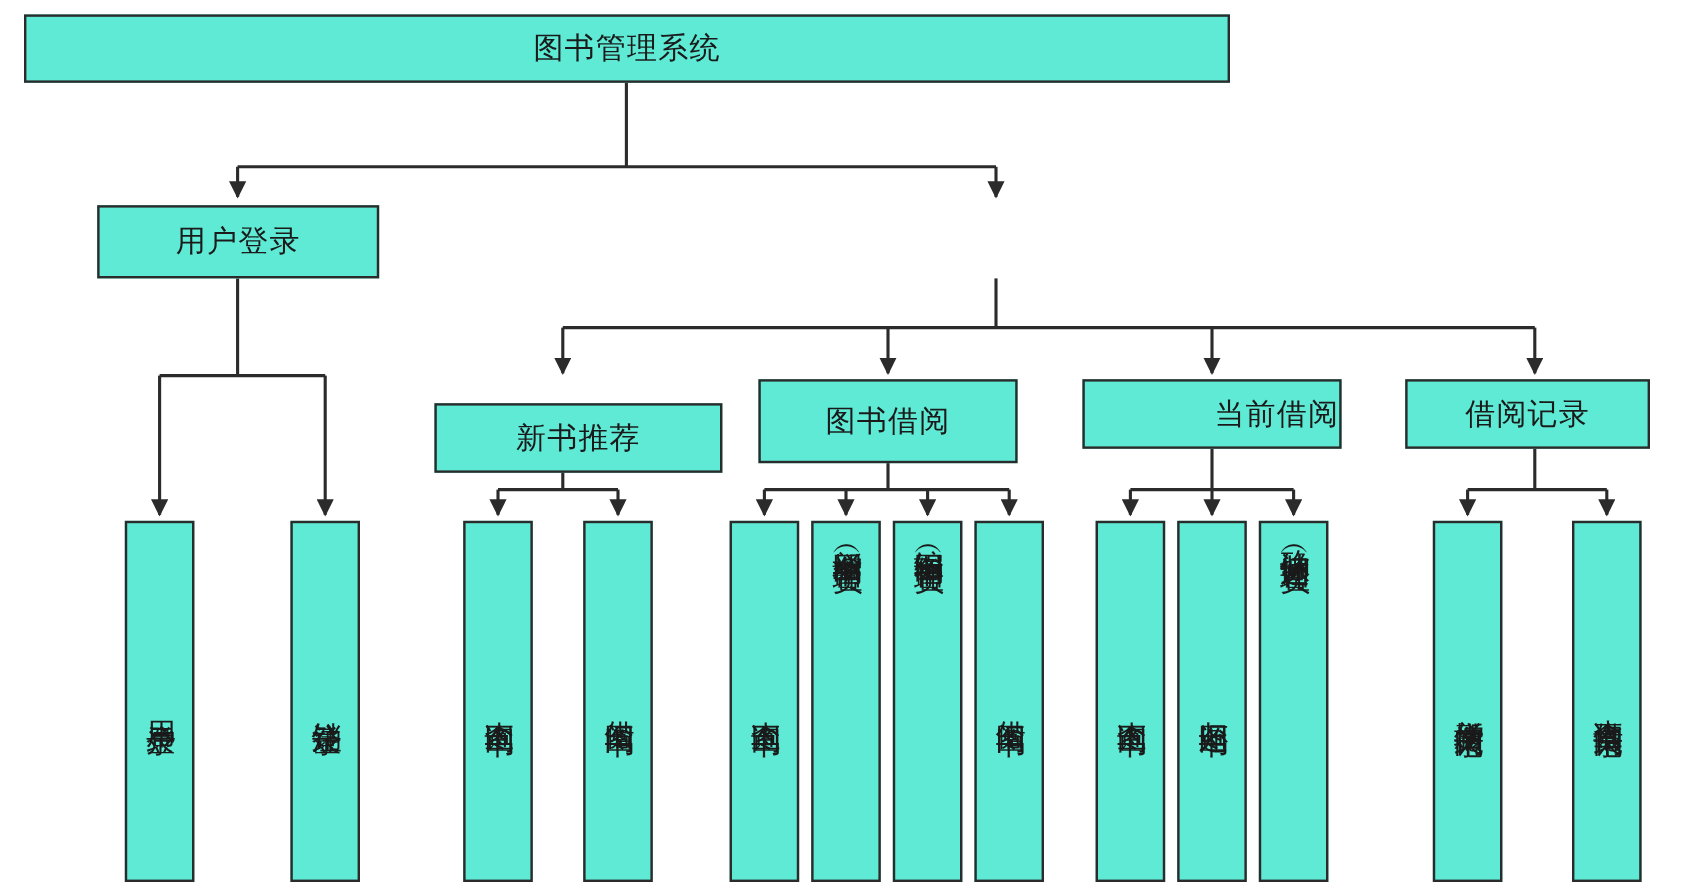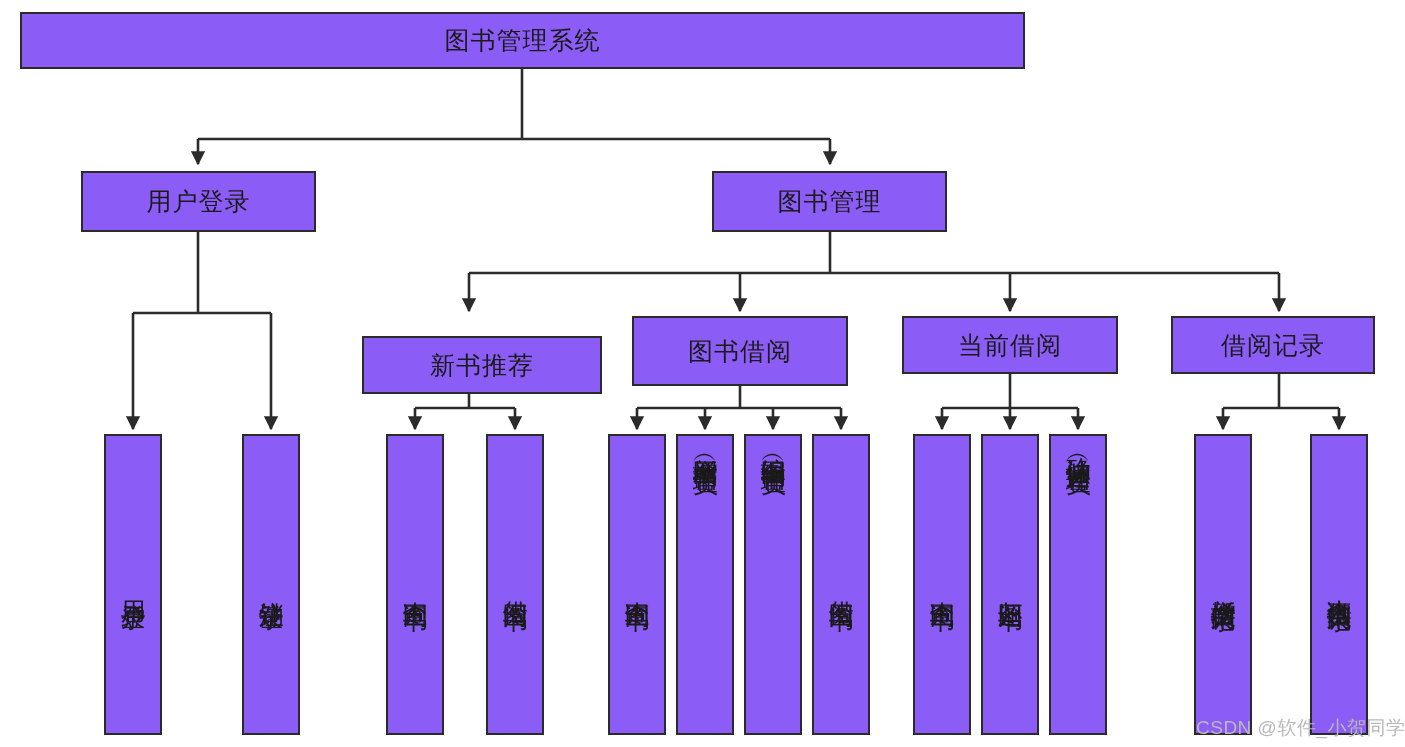--- a/index.html
+++ b/index.html
@@ -23,21 +23,21 @@
     left: 0;
     top: 0;
     width: 1405px;
     height: 747px;
     pointer-events: none;
   }
   .node {
     position: absolute;
     box-sizing: border-box;
     border: 2.5px solid #2b2b2b;
-    background: #8b5cf6;
+    background: #5eead4;
     display: flex;
     align-items: center;
     justify-content: center;
     color: #1a1a1a;
   }
   .node .lbl {
     display: block;
     text-align: center;
     line-height: 1.06;
     white-space: nowrap;
@@ -127,31 +127,28 @@
     </g>
   </svg>
 
   <div class="node h-node root" style="left:20px; top:12px; width:1005px; height:57px;">
     <span class="lbl">图书管理系统</span>
   </div>
 
   <div class="node h-node" style="left:81px; top:171px; width:235px; height:61px;">
     <span class="lbl">用户登录</span>
   </div>
-  <div class="node h-node" style="left:712px; top:171px; width:235px; height:61px;">
-    <span class="lbl">图书管理</span>
-  </div>
 
   <div class="node h-node" style="left:362px; top:316px; width:240px; height:58px;margin-top:20px;">
     <span class="lbl">新书推荐</span>
   </div>
   <div class="node h-node" style="left:632px; top:316px; width:216px; height:70px;">
     <span class="lbl">图书借阅</span>
   </div>
-  <div class="node h-node" style="left:902px; top:316px; width:216px; height:58px;">
+  <div class="node h-node" style="left:902px; top:316px; width:216px; height:58px;justify-content:flex-end;">
     <span class="lbl">当前借阅</span>
   </div>
   <div class="node h-node" style="left:1171px; top:316px; width:204px; height:58px;">
     <span class="lbl">借阅记录</span>
   </div>
 
   <div class="node v-node mid" style="left:104px; top:434px; width:58px; height:301px;">
     <span class="lbl">用户登录</span>
   </div>
   <div class="node v-node mid" style="left:242px; top:434px; width:58px; height:301px;">
@@ -188,15 +185,14 @@
     <span class="lbl">确认归还（管理员）</span>
   </div>
 
   <div class="node v-node mid" style="left:1194px; top:434px; width:58px; height:301px;">
     <span class="lbl">新增借阅记录</span>
   </div>
   <div class="node v-node mid" style="left:1310px; top:434px; width:58px; height:301px;">
     <span class="lbl">查询借阅记录</span>
   </div>
 
-  <div class="watermark" style="left:1196px; top:715px;">CSDN @软件_小贺同学</div>
 
 </div>
 
 </body></html>

